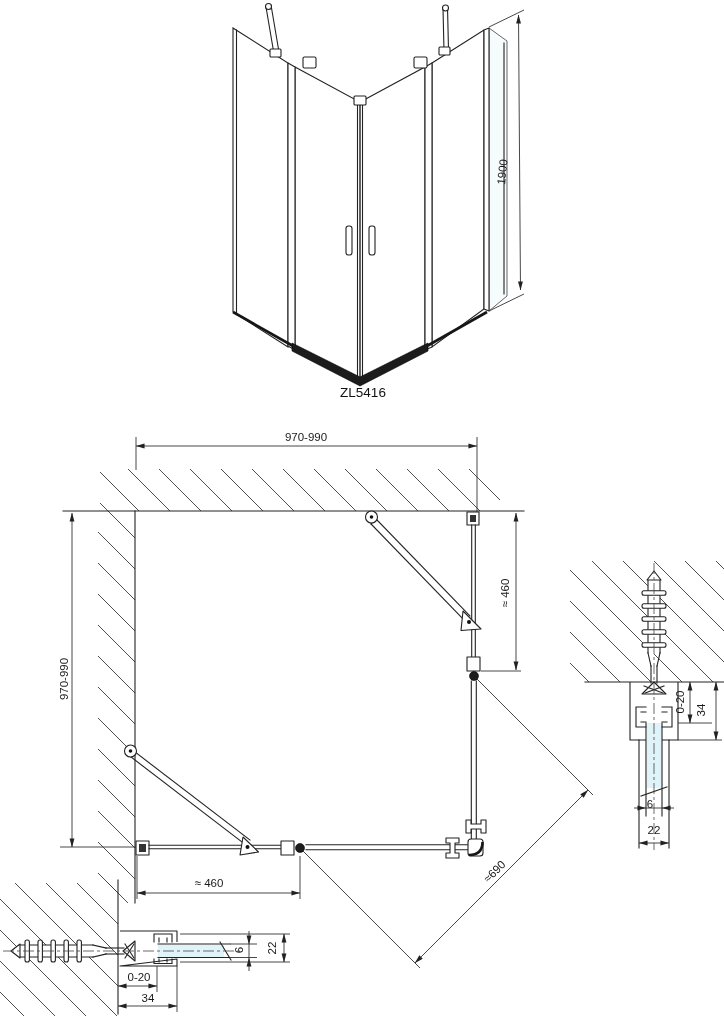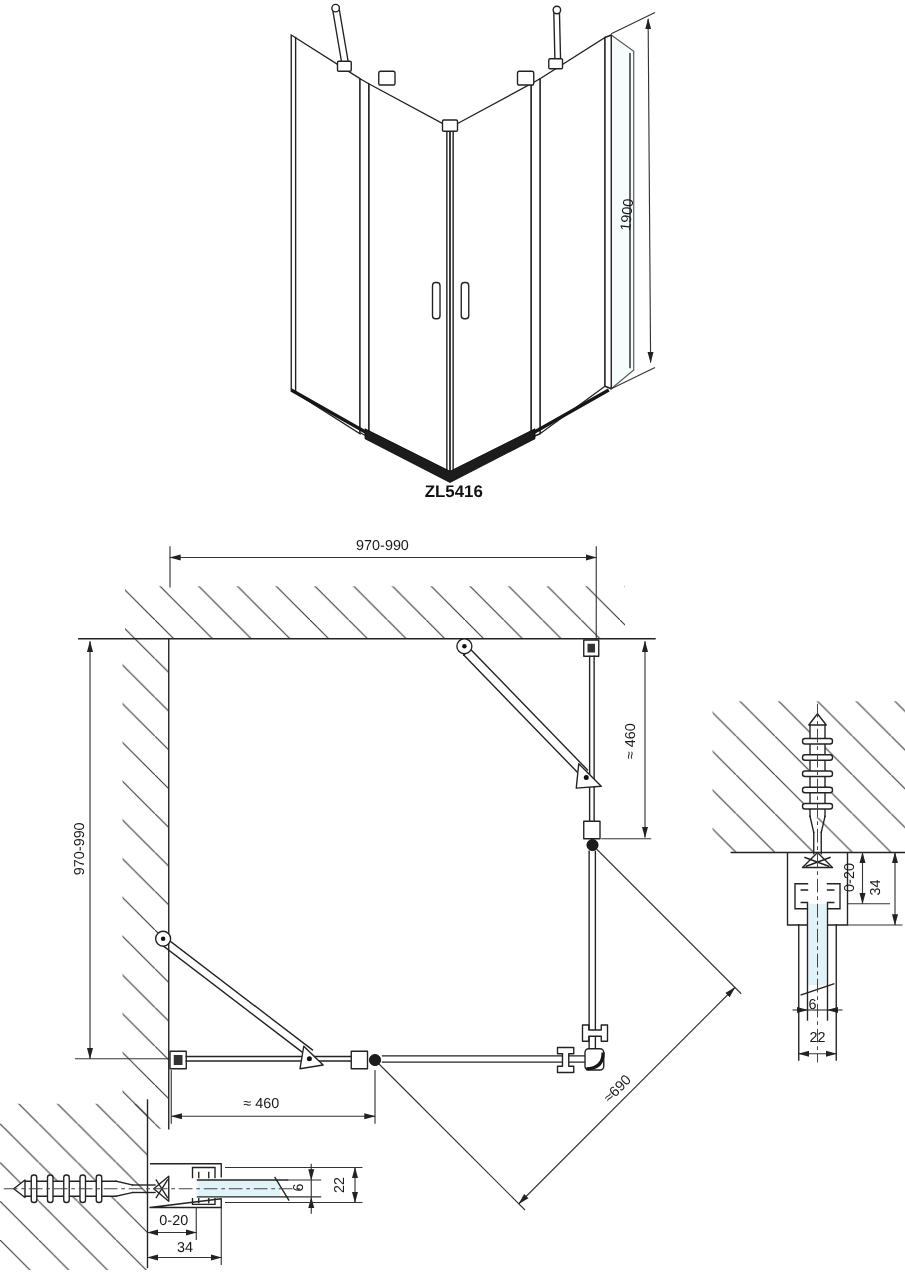--- a/index.html
+++ b/index.html
@@ -4,21 +4,21 @@
 <style>
   html,body{margin:0;padding:0;background:#ffffff;}
   #sheet{position:relative;width:724px;height:1020px;background:#ffffff;overflow:hidden;
          font-family:"Liberation Sans", sans-serif;}
   #linework{position:absolute;left:0;top:0;}
   .dim{position:absolute;color:#1a1a1a;font-size:11.5px;white-space:nowrap;
        transform:translate(-50%,-50%);line-height:1;}
   .rot90{transform:translate(-50%,-50%) rotate(-90deg);}
   .rot45{transform:translate(-50%,-50%) rotate(-45deg);}
   .rot84{transform:translate(-50%,-50%) rotate(-84deg);}
-  .model{font-size:13.5px;color:#111;font-weight:bold;}
+  .model{font-size:13.5px;color:#111;}
   
   .ln{stroke:#222;stroke-width:1.1;fill:none;stroke-linecap:square;}
   .thick{stroke:#161616;stroke-width:2.6;fill:none;}
   .dimln{stroke:#333;stroke-width:0.9;fill:none;}
   .wht{fill:#ffffff;stroke:#222;stroke-width:1.1;stroke-linejoin:round;}
   .blk{fill:#1c1c1c;stroke:#000;stroke-width:0.6;}
   .cl{stroke:#444;stroke-width:0.8;fill:none;stroke-dasharray:11 3 3 3;}
 </style>
 </head>
 <body>

